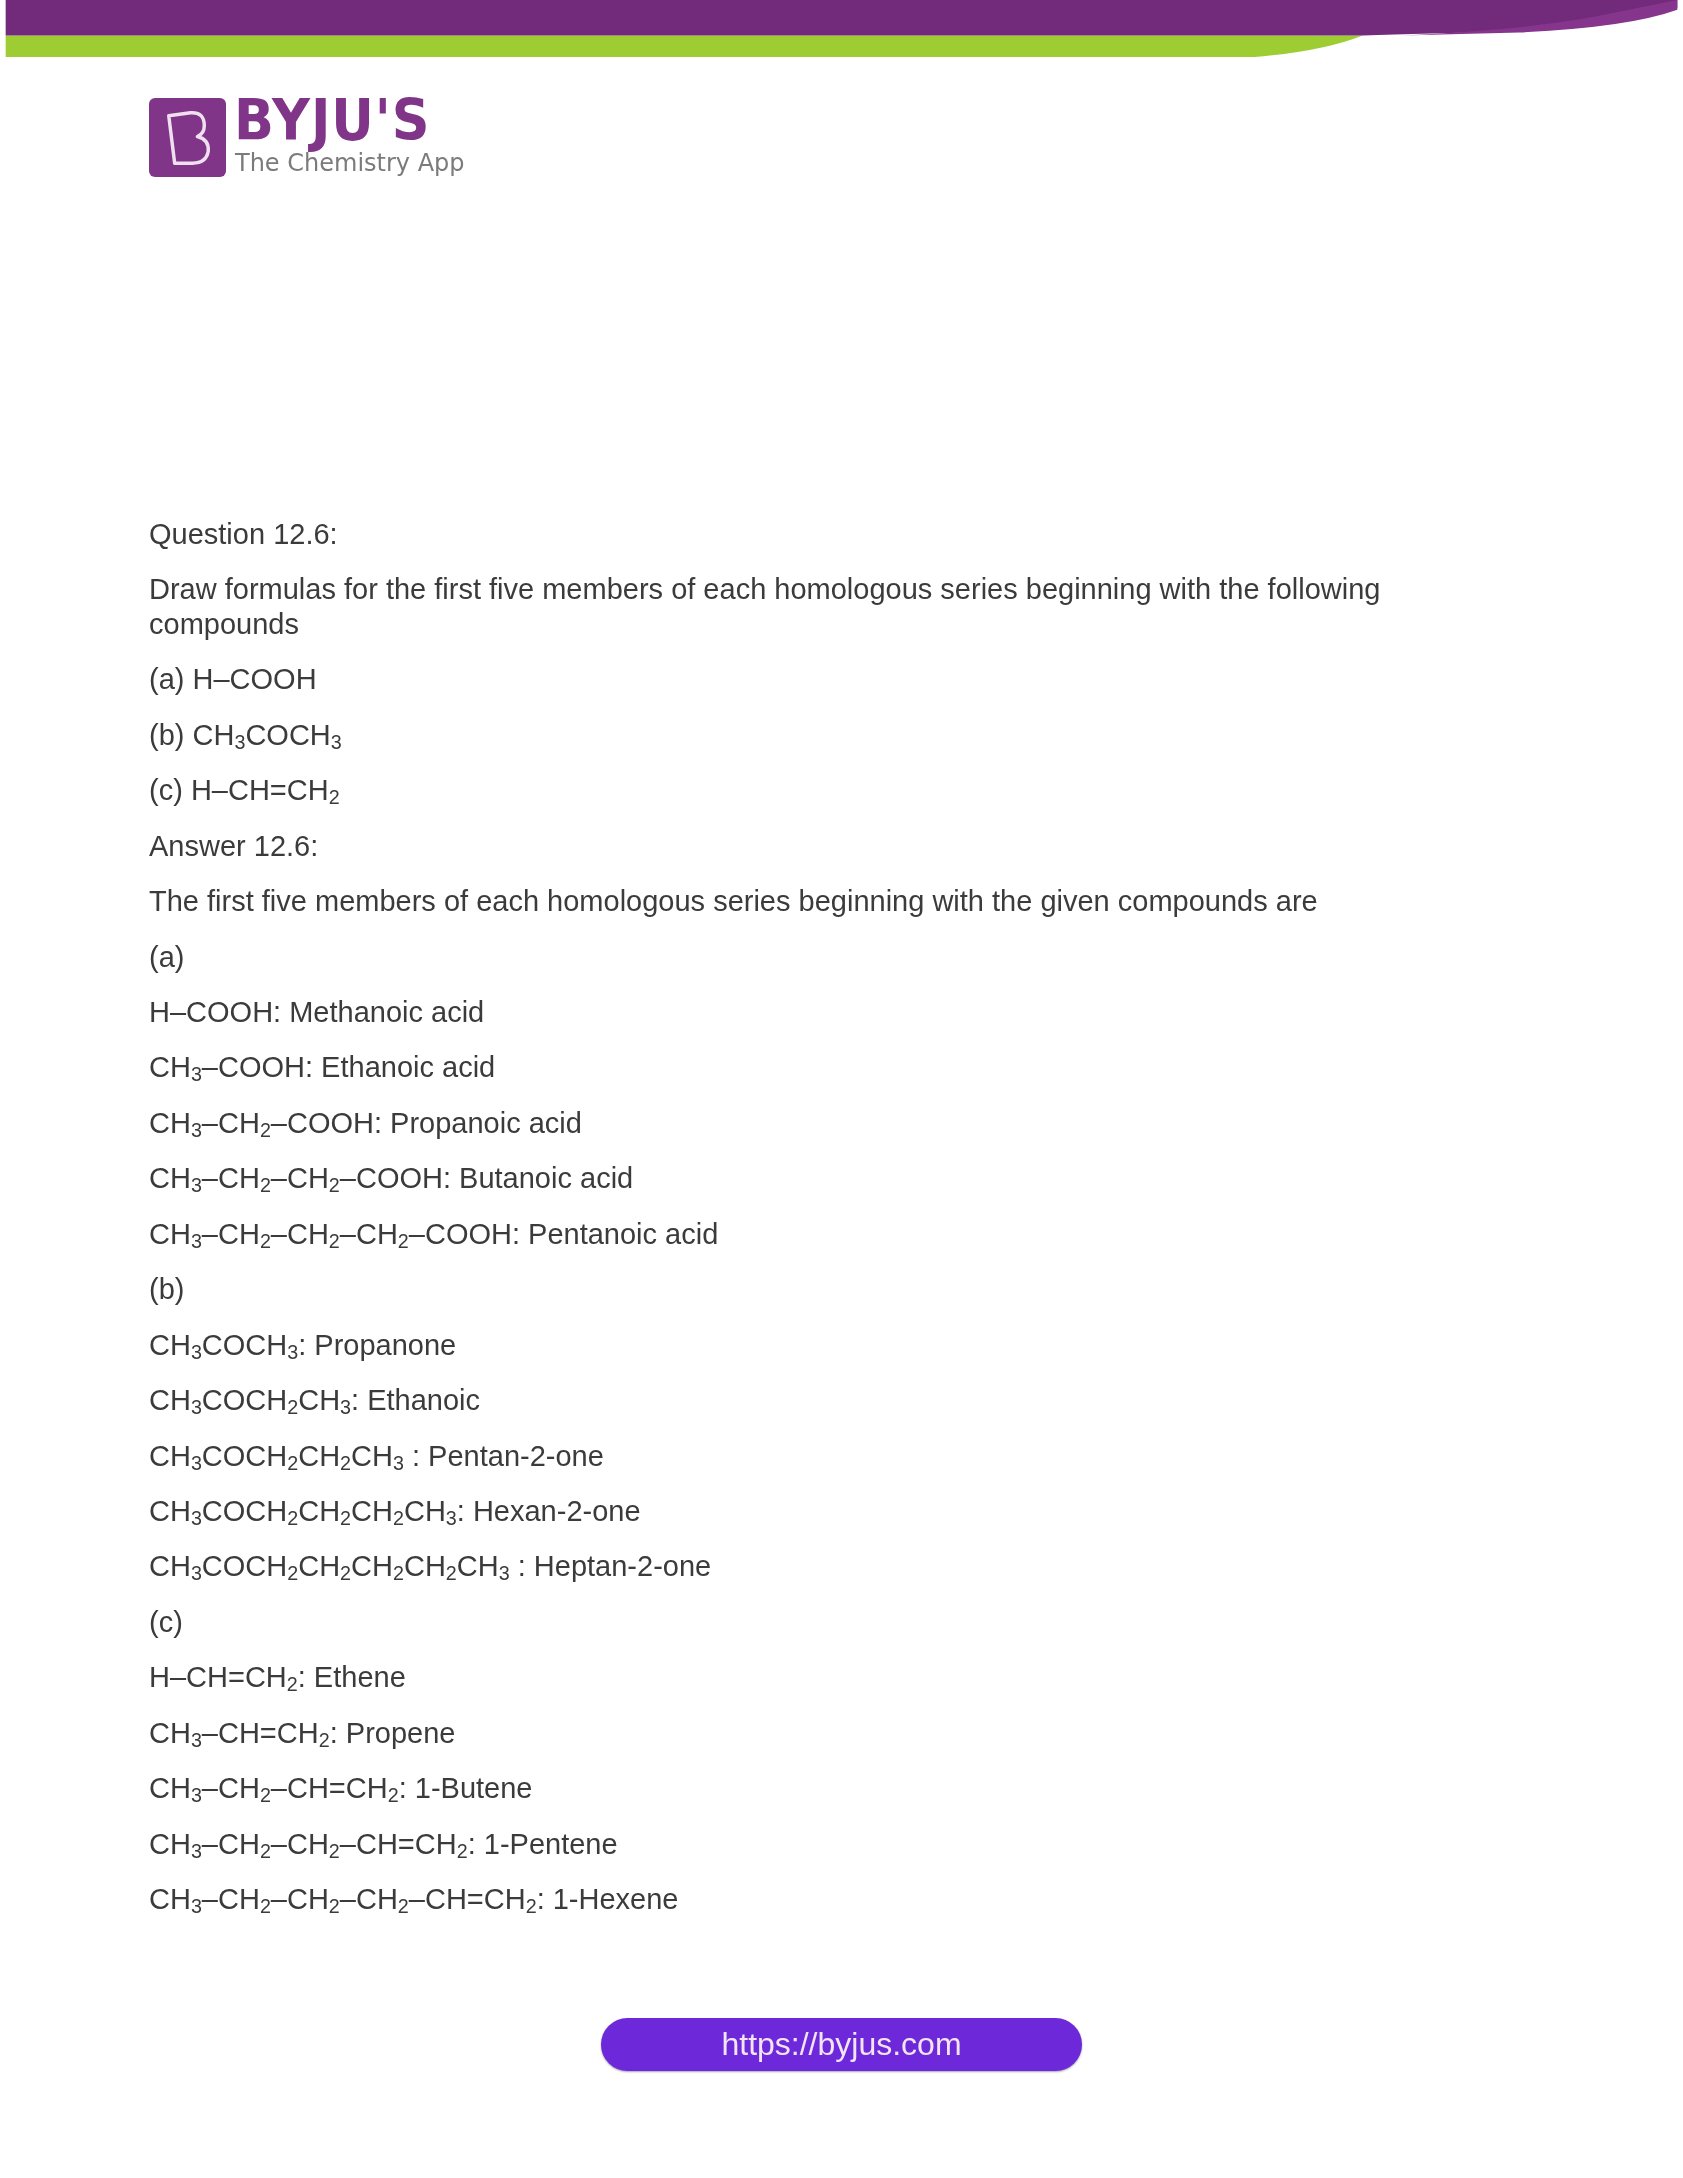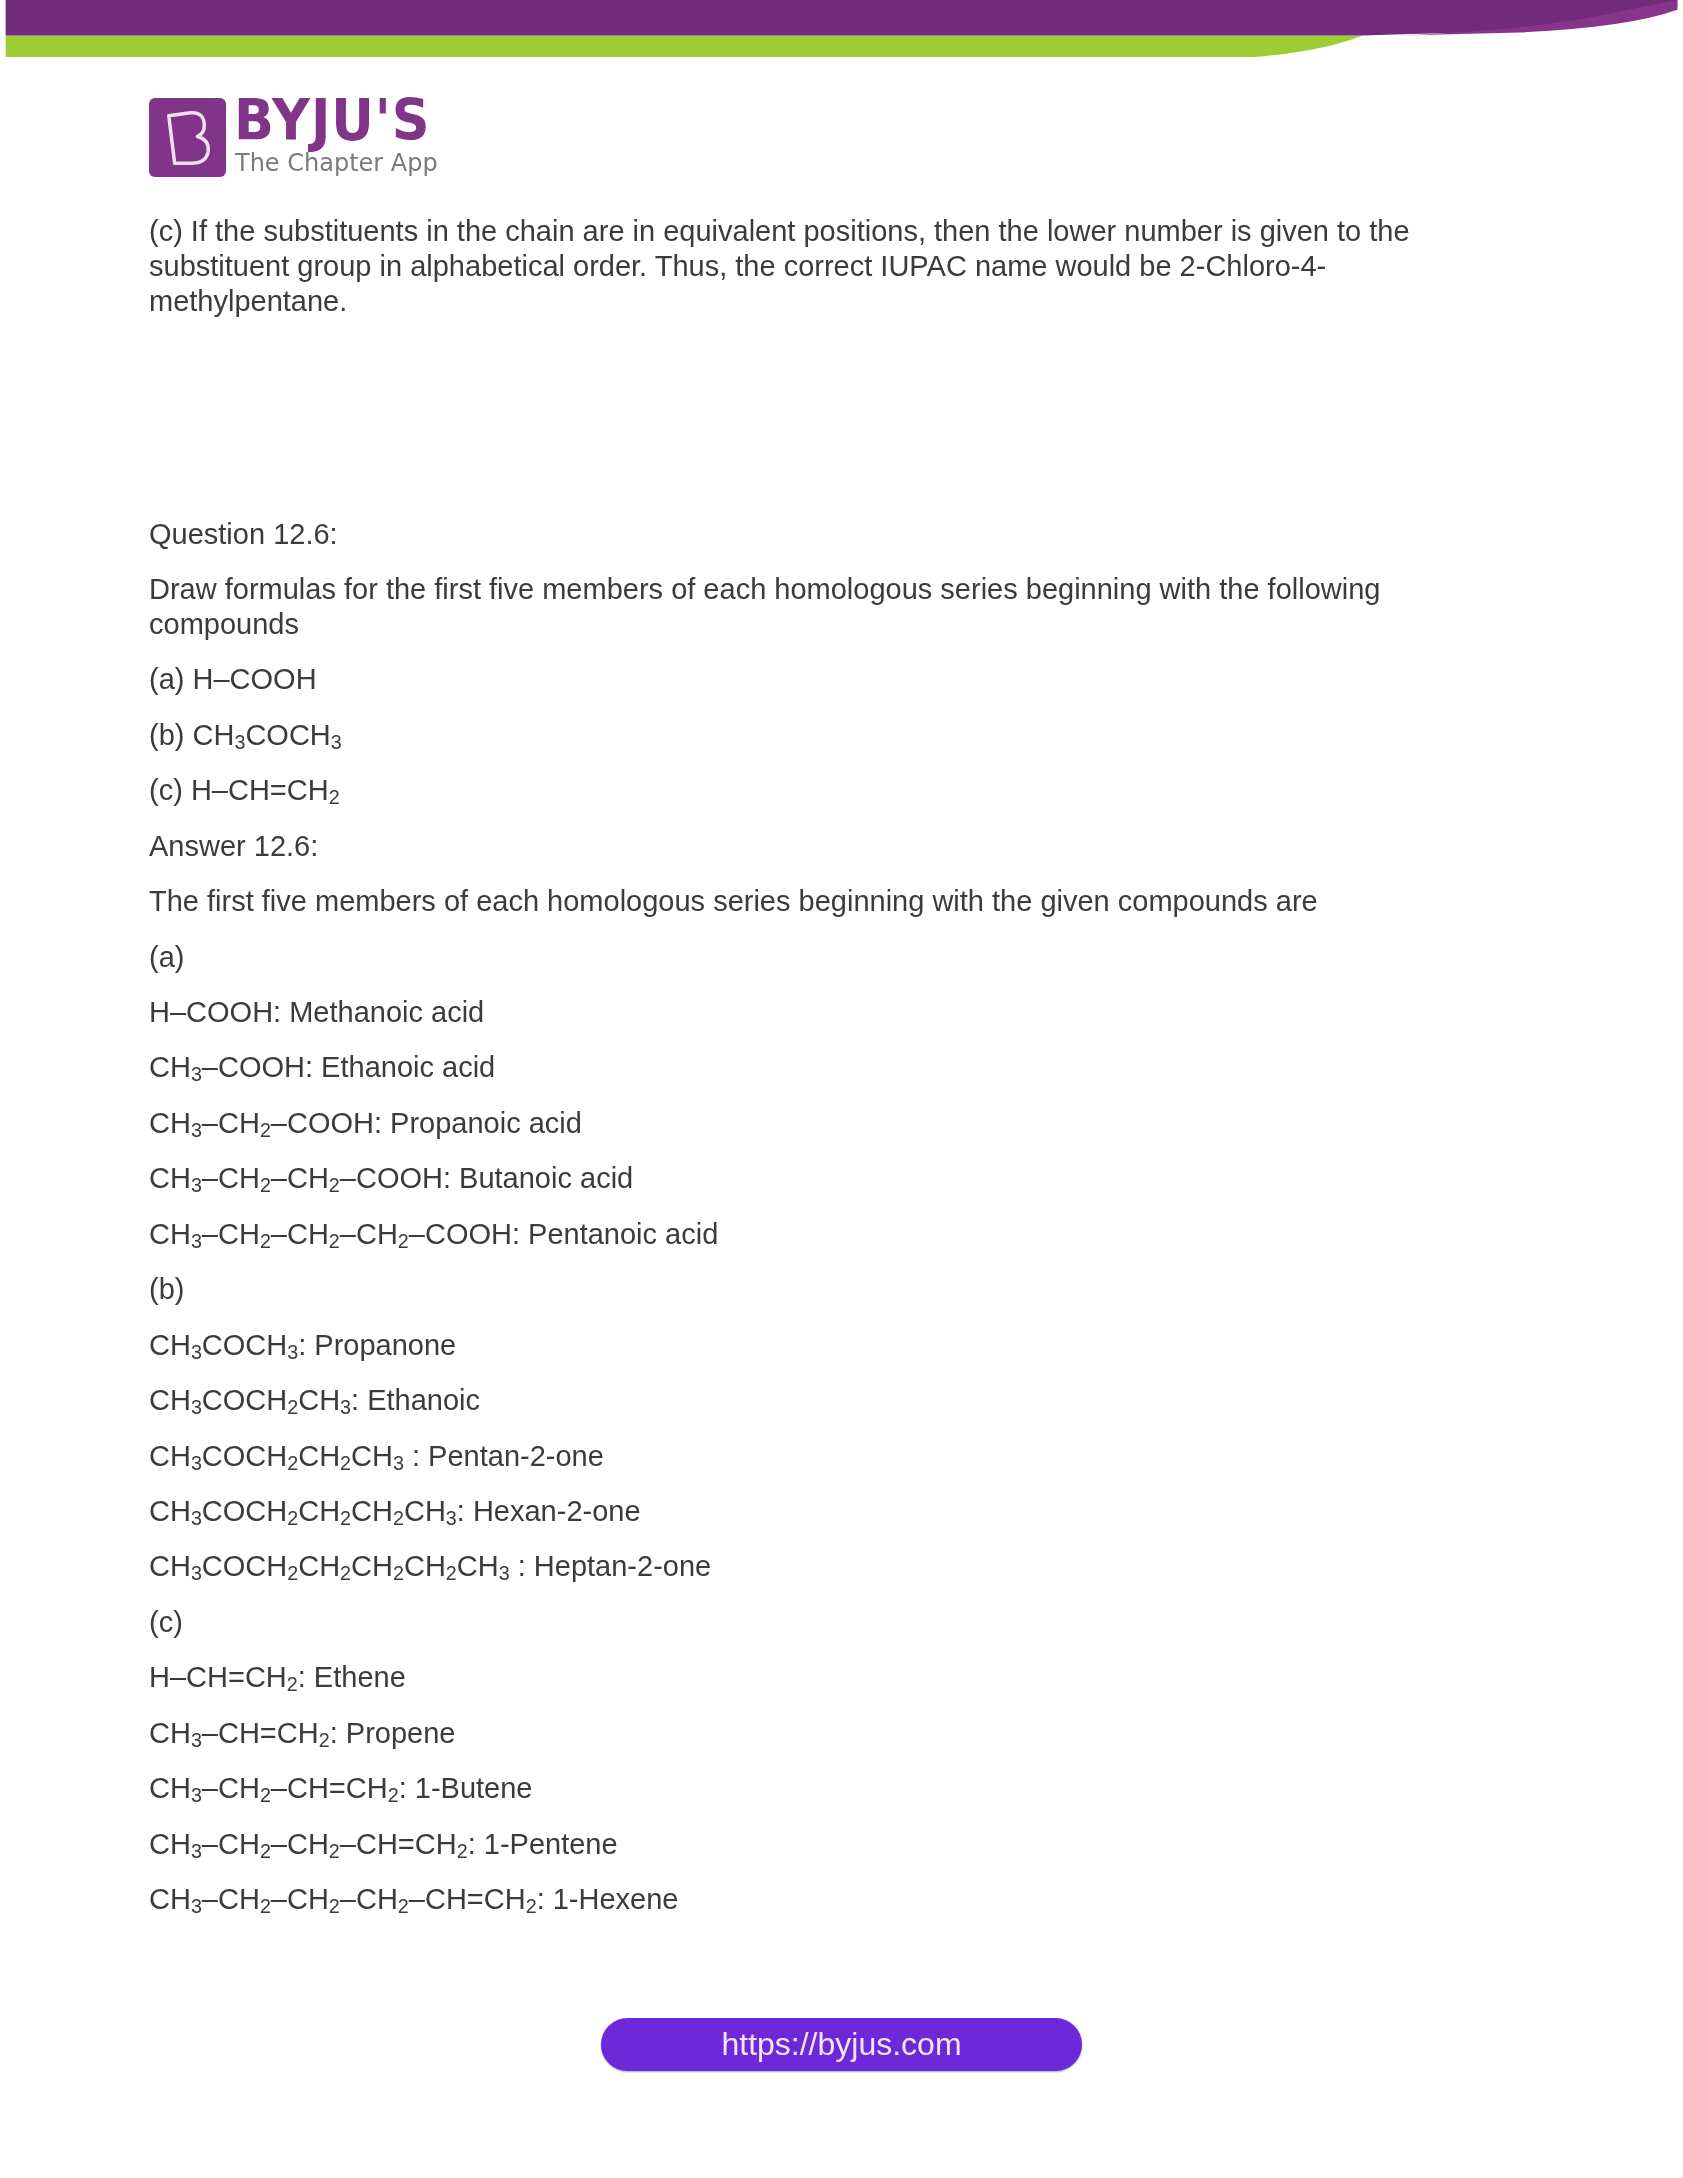--- a/index.html
+++ b/index.html
@@ -52,28 +52,27 @@
   <path d="M1420 36 Q1560 30 1640 12 Q1680 4 1700 0 L1700 10 Q1650 28 1540 33 Z" fill="#86358c"></path>
 </svg>
 
 <div class="logo">
   <div class="logo-box">
     <svg width="77" height="79" viewBox="0 0 78 80">
       <path d="M20 18 L42 15 Q56 14 56 28 Q56 36 49 39 Q61 42 60 54 Q58 66 44 66 L26 66 Z" fill="none" stroke="#efe0f0" stroke-width="3.5" stroke-linejoin="round"></path>
     </svg>
   </div>
   <div class="logo-name">BYJU'S</div>
-  <div class="logo-tag">The Chapter App</div>
+  <div class="logo-tag">The Chemistry App</div>
 </div>
 
 <div class="doc-title">
 </div>
 
 <div class="content">
-  <p class="p" style="width:1346px">(c) If the substituents in the chain are in equivalent positions, then the lower number is given to the substituent group in alphabetical order. Thus, the correct IUPAC name would be 2-Chloro-4-methylpentane.</p>
   <div class="gap-sm"></div>
 </div>
 
 <div class="line bold" style="top:517px">Question 12.6:</div>
 <div class="line bold" style="top:572px; white-space:normal; width:1287px">Draw formulas for the first five members of each homologous series beginning with the following compounds</div>
 
 <div class="line bold" style="top:662px">
   <span>(a)</span> <span>H–COOH</span>
 </div>
 <div class="line bold" style="top:718px">

